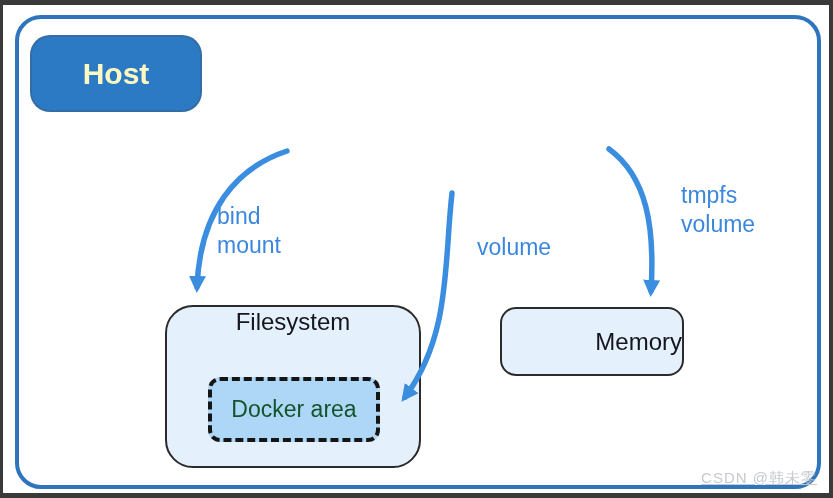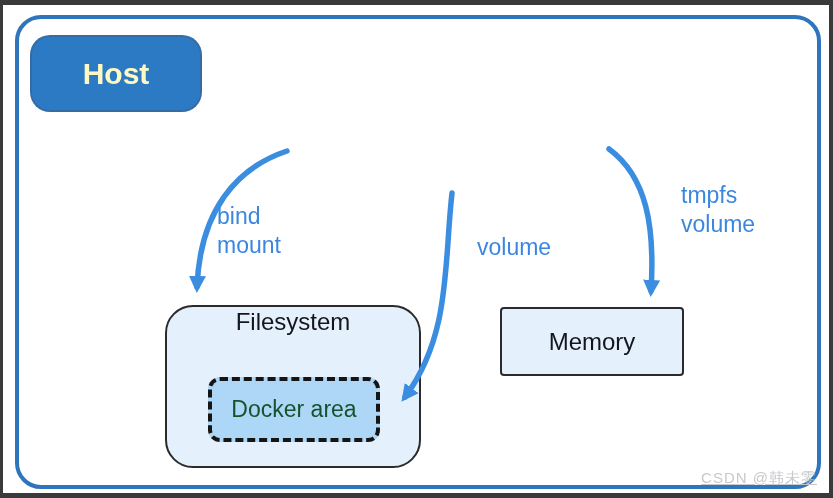--- a/index.html
+++ b/index.html
@@ -85,24 +85,24 @@
     box-sizing: border-box;
     display: flex;
     align-items: center;
     justify-content: center;
     font-size: 23px;
     color: #14532d;
   }
   .memory-box {
     left: 497px; top: 302px;
     width: 184px; height: 69px;
-    border-radius: 4px;
+    border-radius: 16px;
     display: flex;
     align-items: center;
-    justify-content: center;
+    justify-content: flex-end;
     font-size: 24px;
   }
   .edge-label {
     position: absolute;
     color: #3c87de;
     font-size: 23px;
     line-height: 29px;
     white-space: pre-line;
     z-index: 3;
   }

